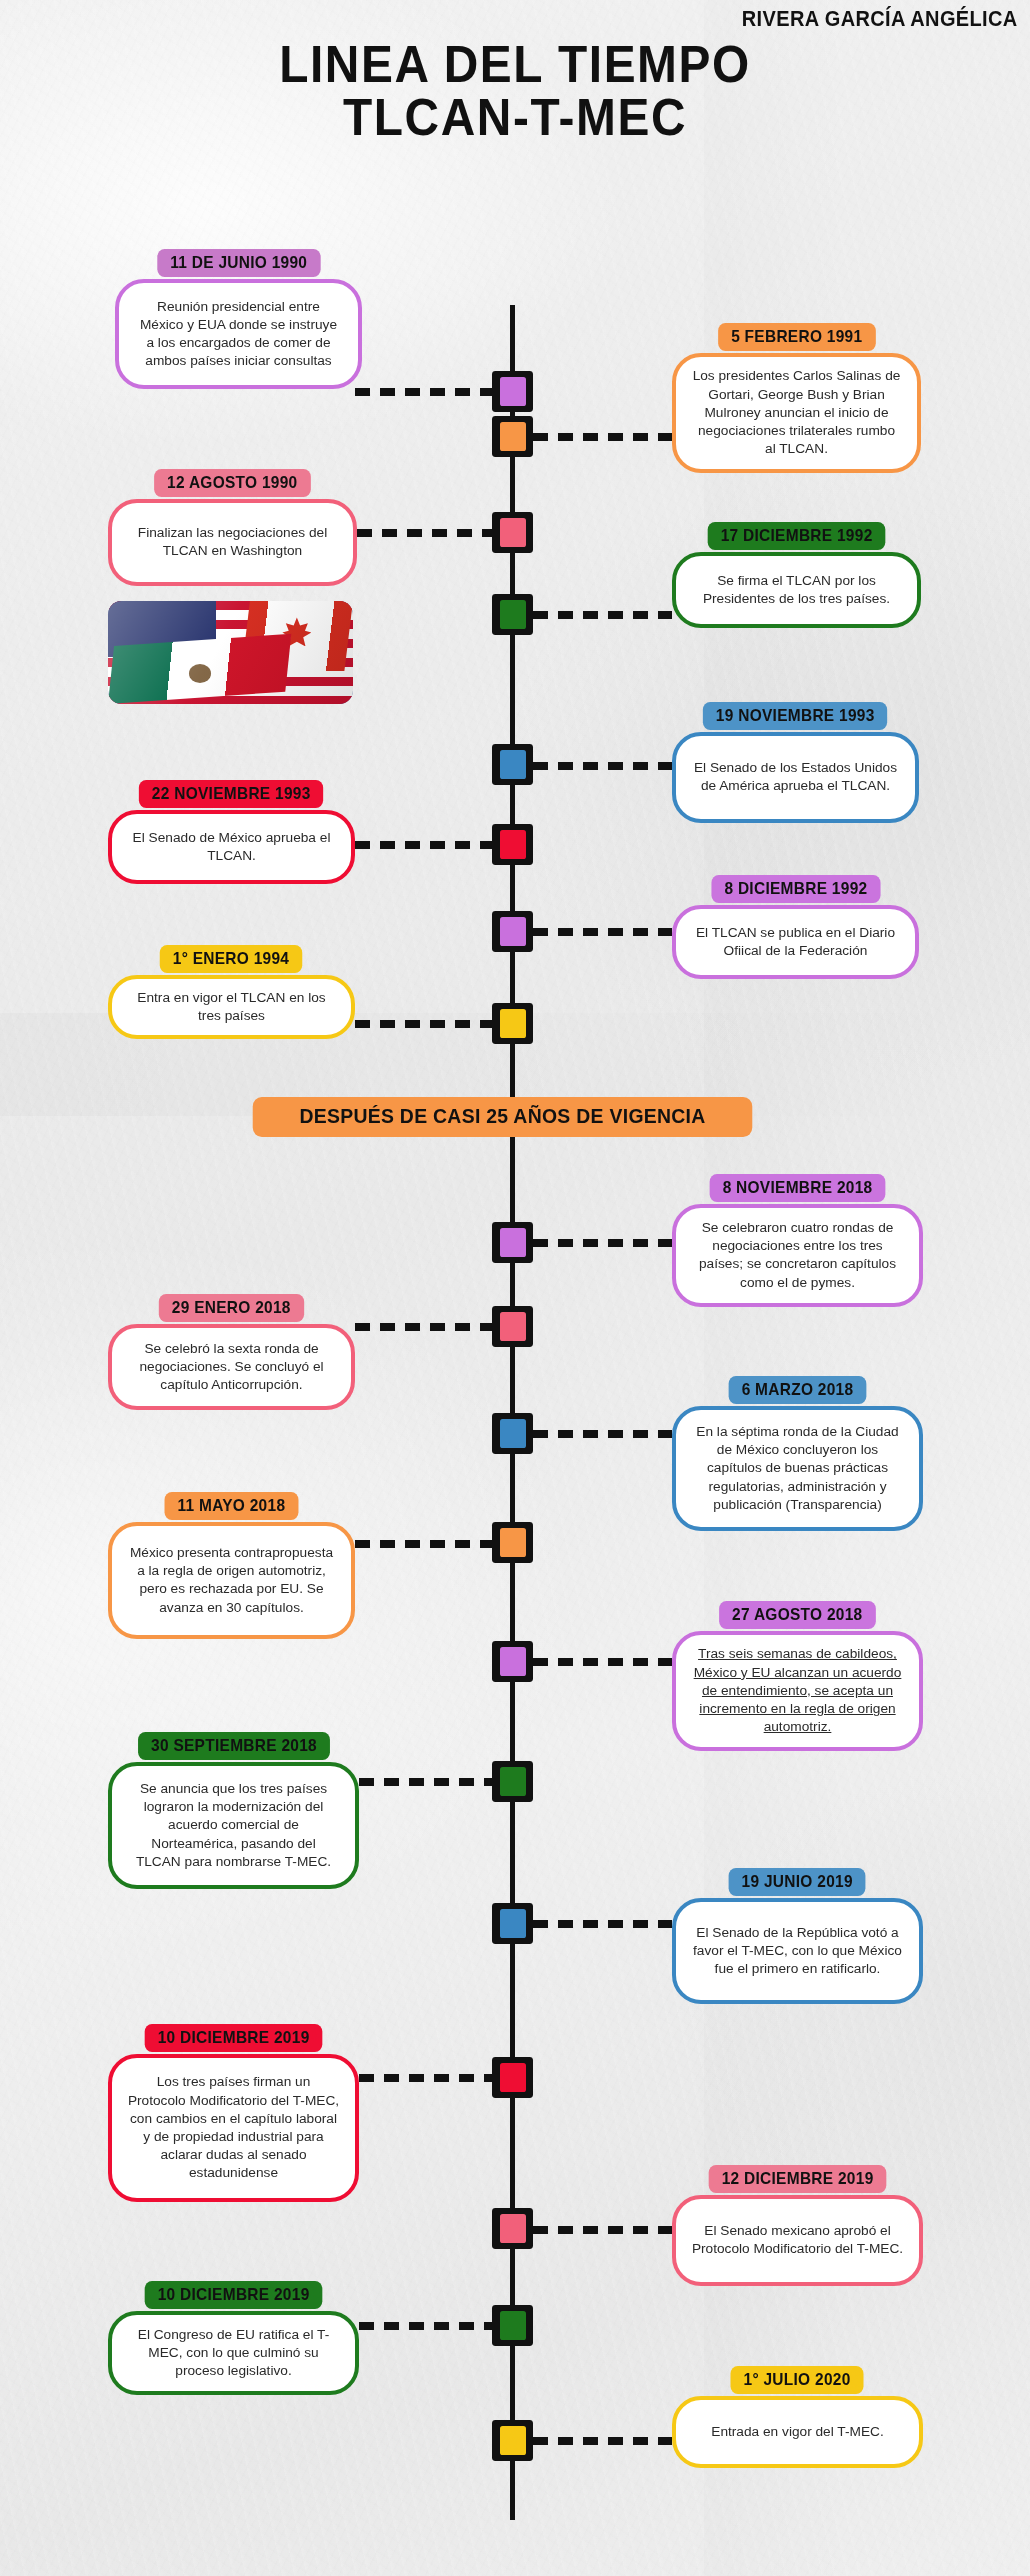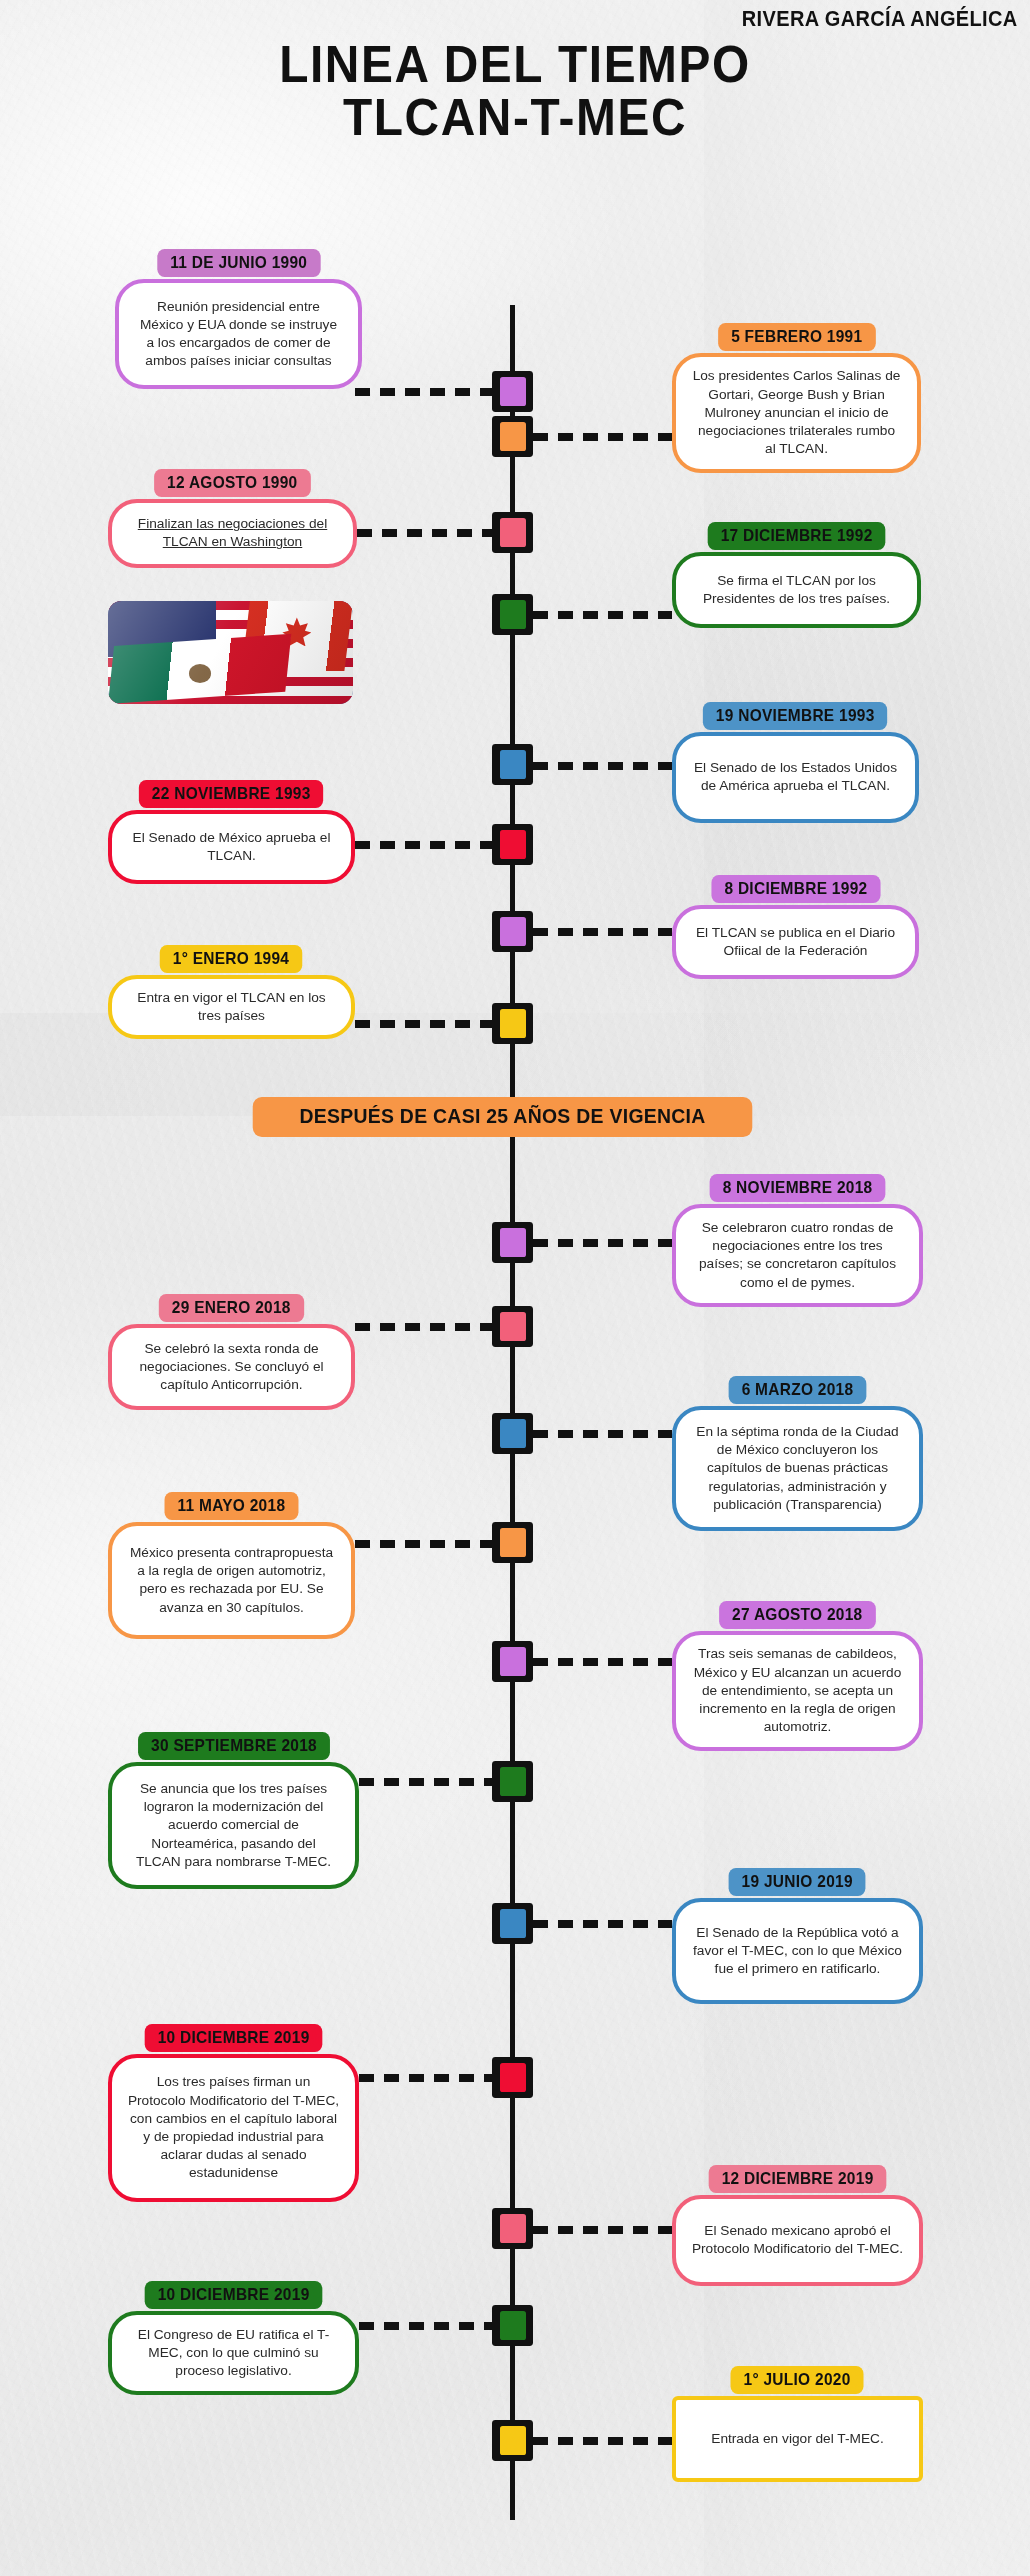--- a/index.html
+++ b/index.html
@@ -241,21 +241,21 @@
     <div class="entry" style="left: 672px; top: 323px; width: 249px;">
       <div class="chip-wrap"><span class="chip" style="background: rgb(247, 150, 70);">5 FEBRERO 1991</span></div>
       <div class="bubble" style="border-color: rgb(247, 150, 70); height: 120px; display: flex; align-items: center; justify-content: center;">Los presidentes Carlos Salinas de Gortari, George Bush y Brian Mulroney anuncian el inicio de negociaciones trilaterales rumbo al TLCAN.</div>
     </div>
     <div class="node" style="top: 512px;">
       <i style="background: rgb(242, 96, 122);"></i>
     </div>
     <div class="dash" style="top: 529px; left: 357px; width: 135px;"></div>
     <div class="entry" style="left: 108px; top: 469px; width: 249px;">
       <div class="chip-wrap"><span class="chip" style="background: rgb(237, 122, 146);">12 AGOSTO 1990</span></div>
-      <div class="bubble" style="border-color: rgb(242, 96, 122); height: 69px; display: flex; align-items: center; justify-content: center; text-decoration: underline;">Finalizan las negociaciones del TLCAN en Washington</div>
+      <div class="bubble" style="border-color: rgb(242, 96, 122); height: 87px; display: flex; align-items: center; justify-content: center;">Finalizan las negociaciones del TLCAN en Washington</div>
     </div>
     <div class="node" style="top: 594px;">
       <i style="background: rgb(30, 123, 30);"></i>
     </div>
     <div class="dash" style="top: 611px; left: 533px; width: 139px;"></div>
     <div class="entry" style="left: 672px; top: 522px; width: 249px;">
       <div class="chip-wrap"><span class="chip" style="background: rgb(30, 123, 30);">17 DICIEMBRE 1992</span></div>
       <div class="bubble" style="border-color: rgb(30, 123, 30); height: 76px; display: flex; align-items: center; justify-content: center;">Se firma el TLCAN por los Presidentes de los tres países.</div>
     </div>
     <div class="node" style="top: 744px;">
@@ -321,21 +321,21 @@
     <div class="entry" style="left: 108px; top: 1492px; width: 247px;">
       <div class="chip-wrap"><span class="chip" style="background: rgb(247, 150, 70);">11 MAYO 2018</span></div>
       <div class="bubble" style="border-color: rgb(247, 150, 70); height: 117px; display: flex; align-items: center; justify-content: center;">México presenta contrapropuesta a la regla de origen automotriz, pero es rechazada por EU. Se avanza en 30 capítulos.</div>
     </div>
     <div class="node" style="top: 1641px;">
       <i style="background: rgb(201, 112, 221);"></i>
     </div>
     <div class="dash" style="top: 1658px; left: 533px; width: 139px;"></div>
     <div class="entry" style="left: 672px; top: 1601px; width: 251px;">
       <div class="chip-wrap"><span class="chip" style="background: rgb(202, 116, 222);">27 AGOSTO 2018</span></div>
-      <div class="bubble" style="border-color: rgb(201, 112, 221); height: 120px; display: flex; align-items: center; justify-content: center;">Tras seis semanas de cabildeos, México y EU alcanzan un acuerdo de entendimiento, se acepta un incremento en la regla de origen automotriz.</div>
+      <div class="bubble" style="border-color: rgb(201, 112, 221); height: 120px; display: flex; align-items: center; justify-content: center; text-decoration: underline;">Tras seis semanas de cabildeos, México y EU alcanzan un acuerdo de entendimiento, se acepta un incremento en la regla de origen automotriz.</div>
     </div>
     <div class="node" style="top: 1761px;">
       <i style="background: rgb(30, 123, 30);"></i>
     </div>
     <div class="dash" style="top: 1778px; left: 359px; width: 133px;"></div>
     <div class="entry" style="left: 108px; top: 1732px; width: 251px;">
       <div class="chip-wrap"><span class="chip" style="background: rgb(30, 123, 30);">30 SEPTIEMBRE 2018</span></div>
       <div class="bubble" style="border-color: rgb(30, 123, 30); height: 127px; display: flex; align-items: center; justify-content: center;">Se anuncia que los tres países lograron la modernización del acuerdo comercial de Norteamérica, pasando del TLCAN para nombrarse T-MEC.</div>
     </div>
     <div class="node" style="top: 1903px;">
@@ -369,16 +369,16 @@
     <div class="entry" style="left: 108px; top: 2281px; width: 251px;">
       <div class="chip-wrap"><span class="chip" style="background: rgb(30, 123, 30);">10 DICIEMBRE 2019</span></div>
       <div class="bubble" style="border-color: rgb(30, 123, 30); height: 84px; display: flex; align-items: center; justify-content: center;">El Congreso de EU ratifica el T-MEC, con lo que culminó su proceso legislativo.</div>
     </div>
     <div class="node" style="top: 2420px;">
       <i style="background: rgb(246, 200, 21);"></i>
     </div>
     <div class="dash" style="top: 2437px; left: 533px; width: 139px;"></div>
     <div class="entry" style="left: 672px; top: 2366px; width: 251px;">
       <div class="chip-wrap"><span class="chip" style="background: rgb(246, 200, 21);">1° JULIO 2020</span></div>
-      <div class="bubble" style="border-color: rgb(246, 200, 21); height: 86px; display: flex; align-items: center; justify-content: center; border-radius: 6px;">Entrada en vigor del T-MEC.</div>
+      <div class="bubble" style="border-color: rgb(246, 200, 21); height: 72px; display: flex; align-items: center; justify-content: center;">Entrada en vigor del T-MEC.</div>
     </div>
   </div>
 
 
 </body></html>

